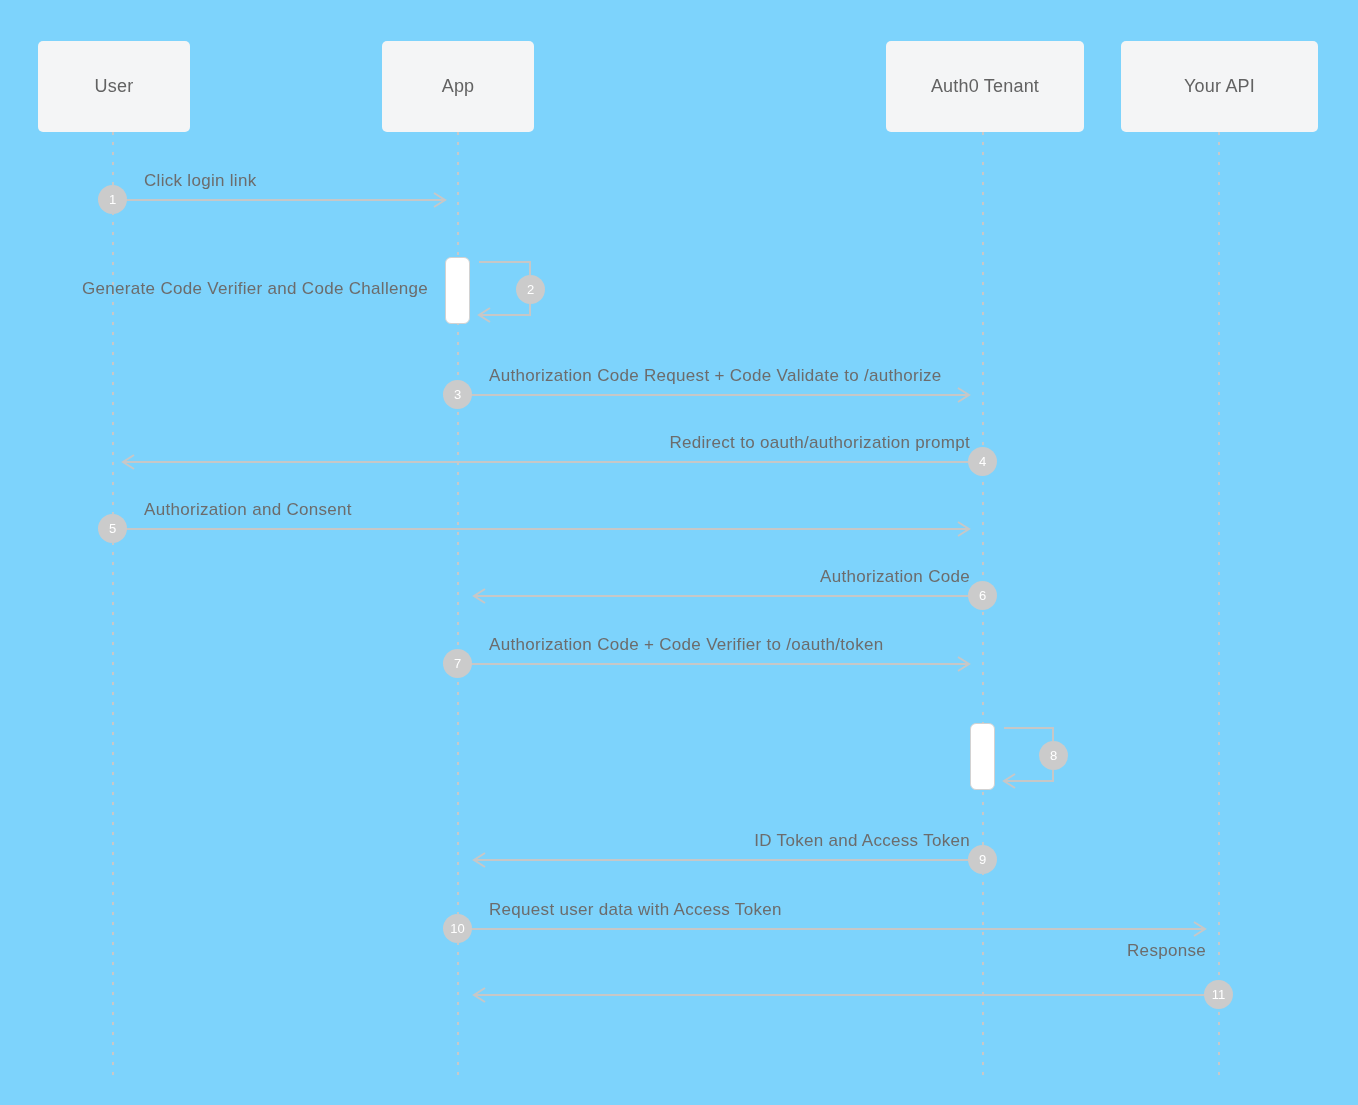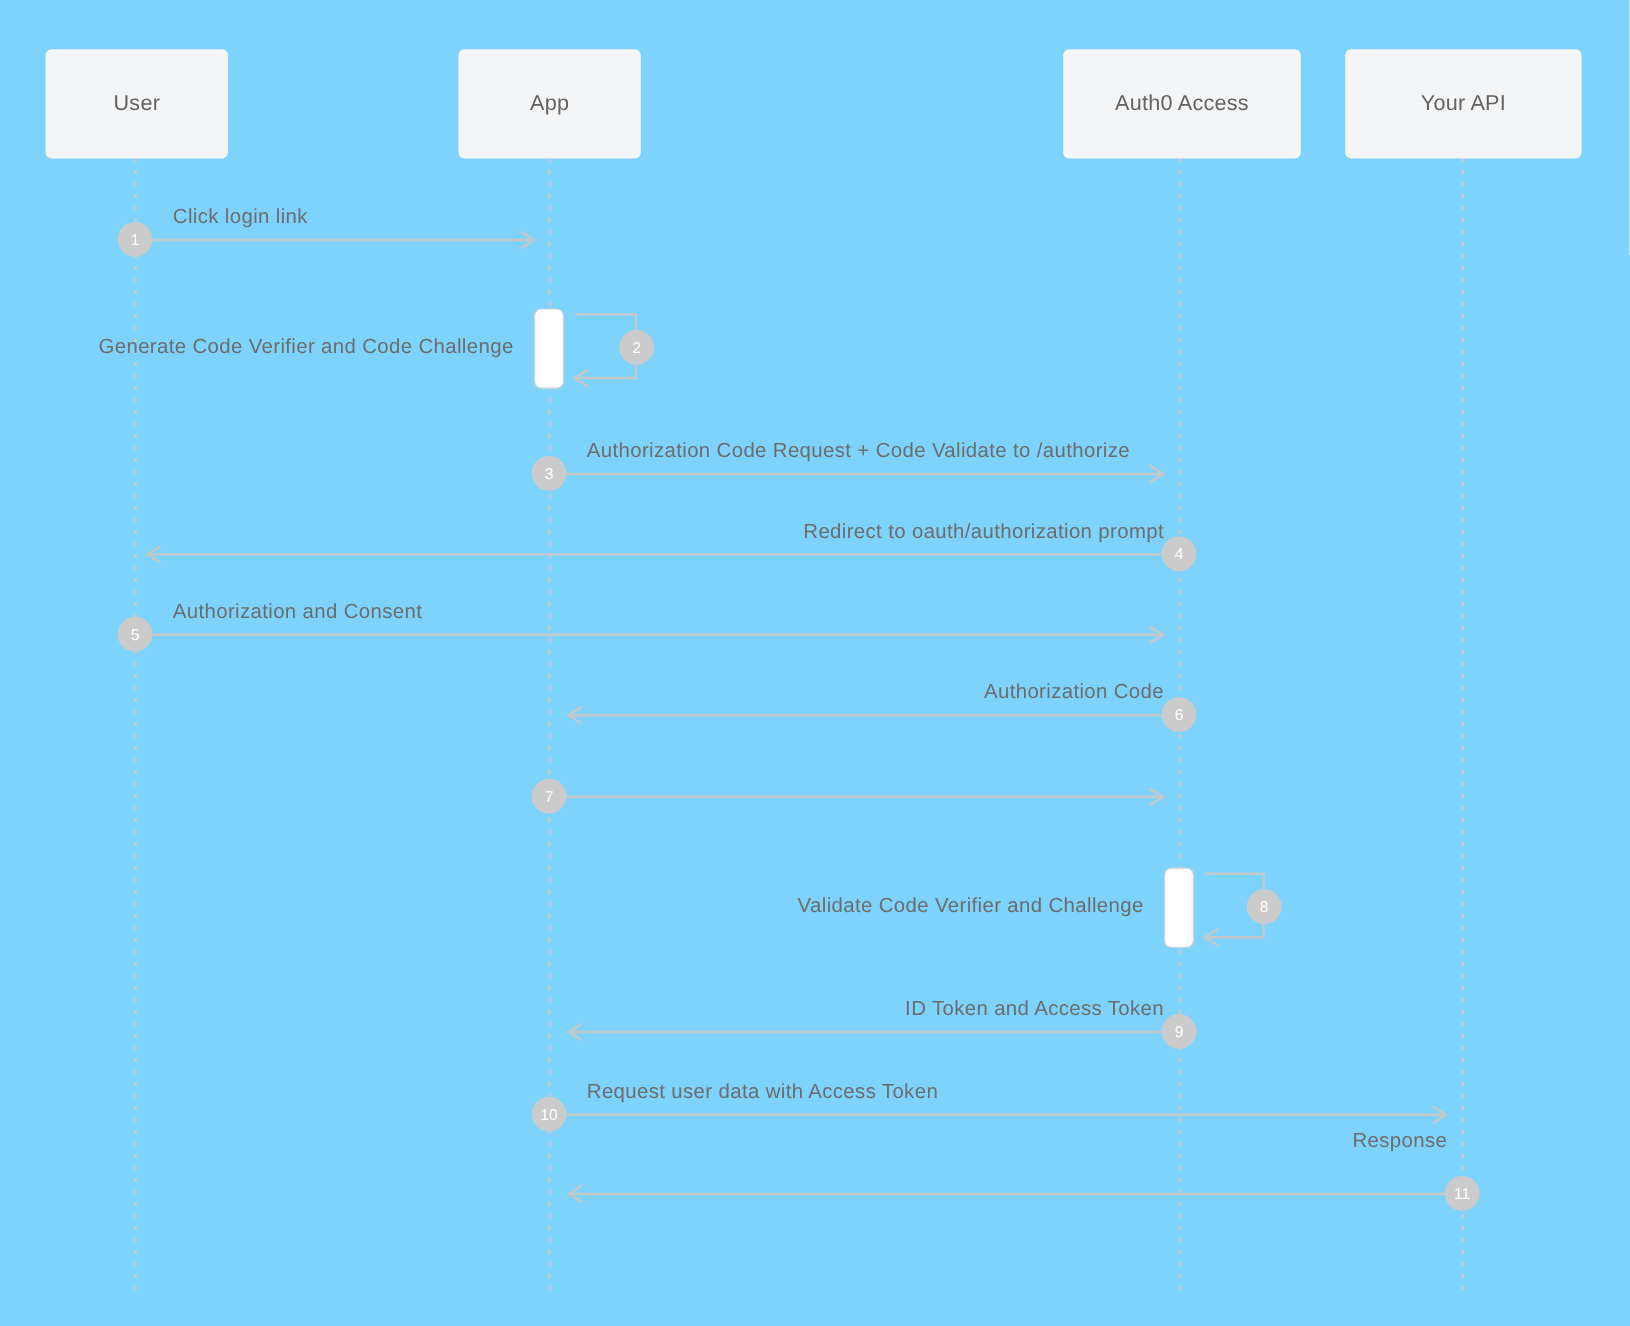--- a/index.html
+++ b/index.html
@@ -84,42 +84,42 @@
 <div class="lifeline" style="left: 112px; top: 132px; height: 946px;"></div>
     <div class="actor-box" style="left: 38px; top: 41px; width: 152px; height: 91px;">
       <span>User</span>
     </div>
     <div class="lifeline" style="left: 457px; top: 132px; height: 946px;"></div>
     <div class="actor-box" style="left: 382px; top: 41px; width: 152px; height: 91px;">
       <span>App</span>
     </div>
     <div class="lifeline" style="left: 982px; top: 132px; height: 946px;"></div>
     <div class="actor-box" style="left: 886px; top: 41px; width: 198px; height: 91px;">
-      <span>Auth0 Access</span>
+      <span>Auth0 Tenant</span>
     </div>
     <div class="lifeline" style="left: 1218px; top: 132px; height: 946px;"></div>
     <div class="actor-box" style="left: 1121px; top: 41px; width: 197px; height: 91px;">
       <span>Your API</span>
     </div>
     <div class="msg-label" style="top: 170px; left: 144px;">Click login link</div>
     <div class="step-circle" style="left: 98px; top: 185px;">1</div>
     <div class="activation-box" style="left: 445px; top: 257px; height: 67px;"></div>
     <div class="msg-label" style="top: 278px; right: 930px; text-align: right;">Generate Code Verifier and Code Challenge</div>
     <div class="step-circle" style="left: 516px; top: 275px; z-index: 4;">2</div>
     <div class="msg-label" style="top: 365px; left: 489px;">Authorization Code Request + Code Validate to /authorize</div>
     <div class="step-circle" style="left: 443px; top: 380px;">3</div>
     <div class="msg-label" style="top: 432px; right: 388px; text-align: right;">Redirect to oauth/authorization prompt</div>
     <div class="step-circle" style="left: 968px; top: 447px;">4</div>
     <div class="msg-label" style="top: 499px; left: 144px;">Authorization and Consent</div>
     <div class="step-circle" style="left: 98px; top: 514px;">5</div>
     <div class="msg-label" style="top: 566px; right: 388px; text-align: right;">Authorization Code</div>
     <div class="step-circle" style="left: 968px; top: 581px;">6</div>
+    <div class="msg-label" style="top: 634px; left: 489px;">Authorization Code + Code Verifier to /oauth/token</div>
     <div class="step-circle" style="left: 443px; top: 649px;">7</div>
     <div class="activation-box" style="left: 970px; top: 723px; height: 67px;"></div>
-    <div class="msg-label" style="top: 744px; right: 405px; text-align: right;">Validate Code Verifier and Challenge</div>
     <div class="step-circle" style="left: 1039px; top: 741px; z-index: 4;">8</div>
     <div class="msg-label" style="top: 830px; right: 388px; text-align: right;">ID Token and Access Token</div>
     <div class="step-circle" style="left: 968px; top: 845px;">9</div>
     <div class="msg-label" style="top: 899px; left: 489px;">Request user data with Access Token</div>
     <div class="step-circle" style="left: 443px; top: 914px;">10</div>
     <div class="msg-label" style="top: 940px; right: 152px; text-align: center;">Response</div>
     <div class="step-circle" style="left: 1204px; top: 980px;">11</div>
   </div>
 
 </body></html>

